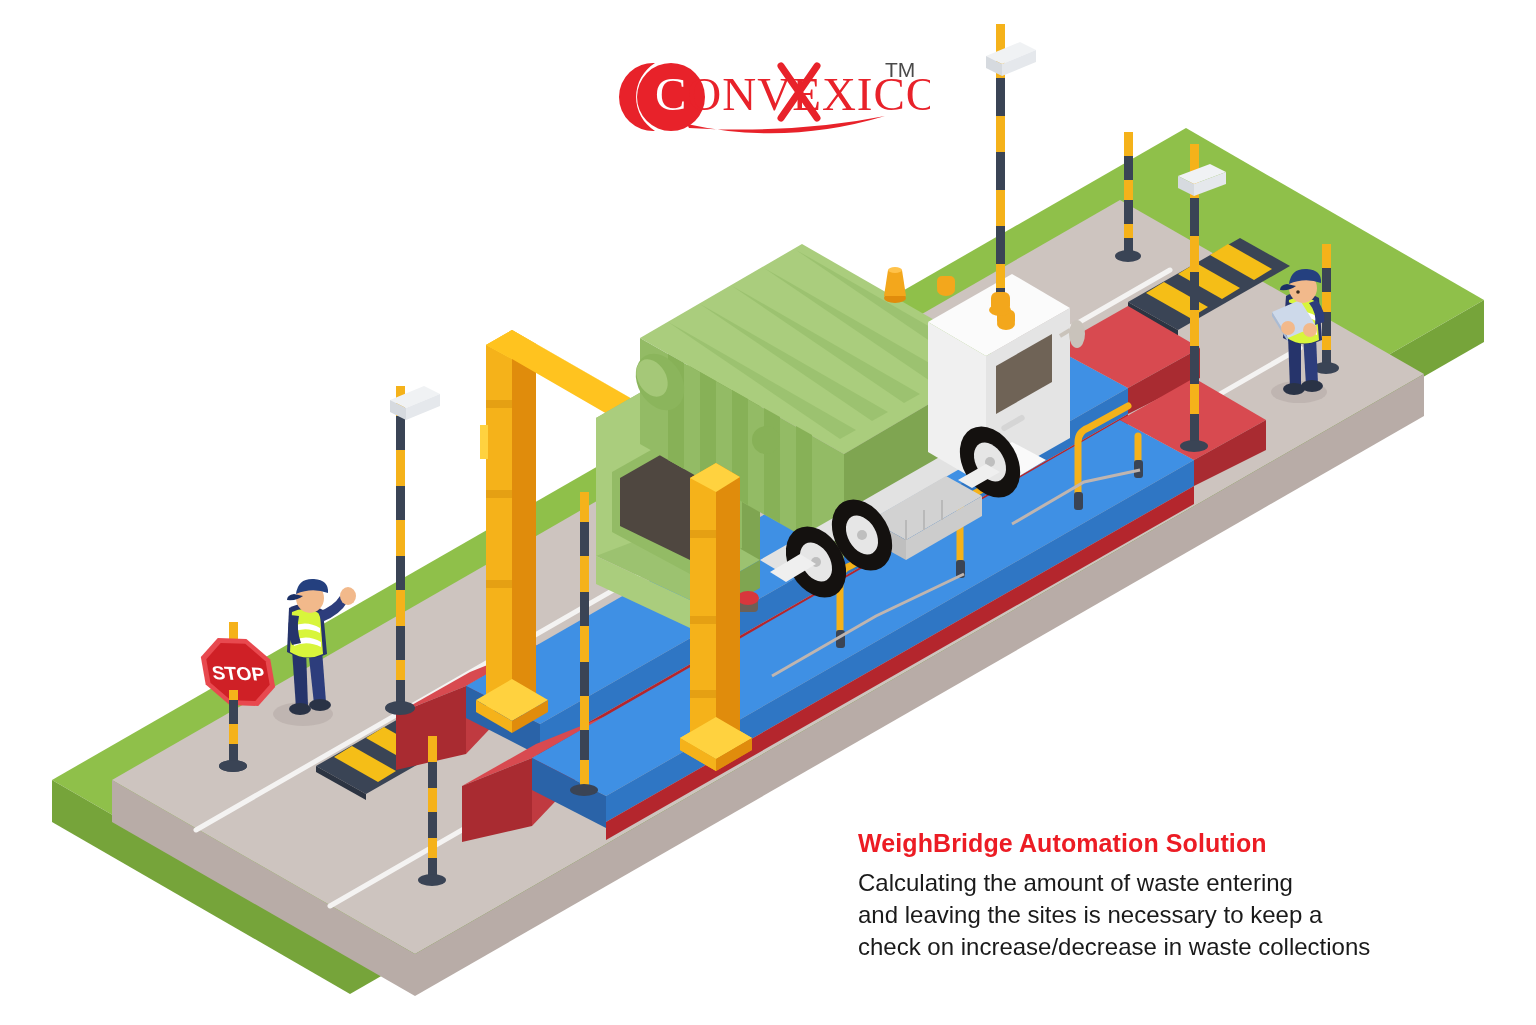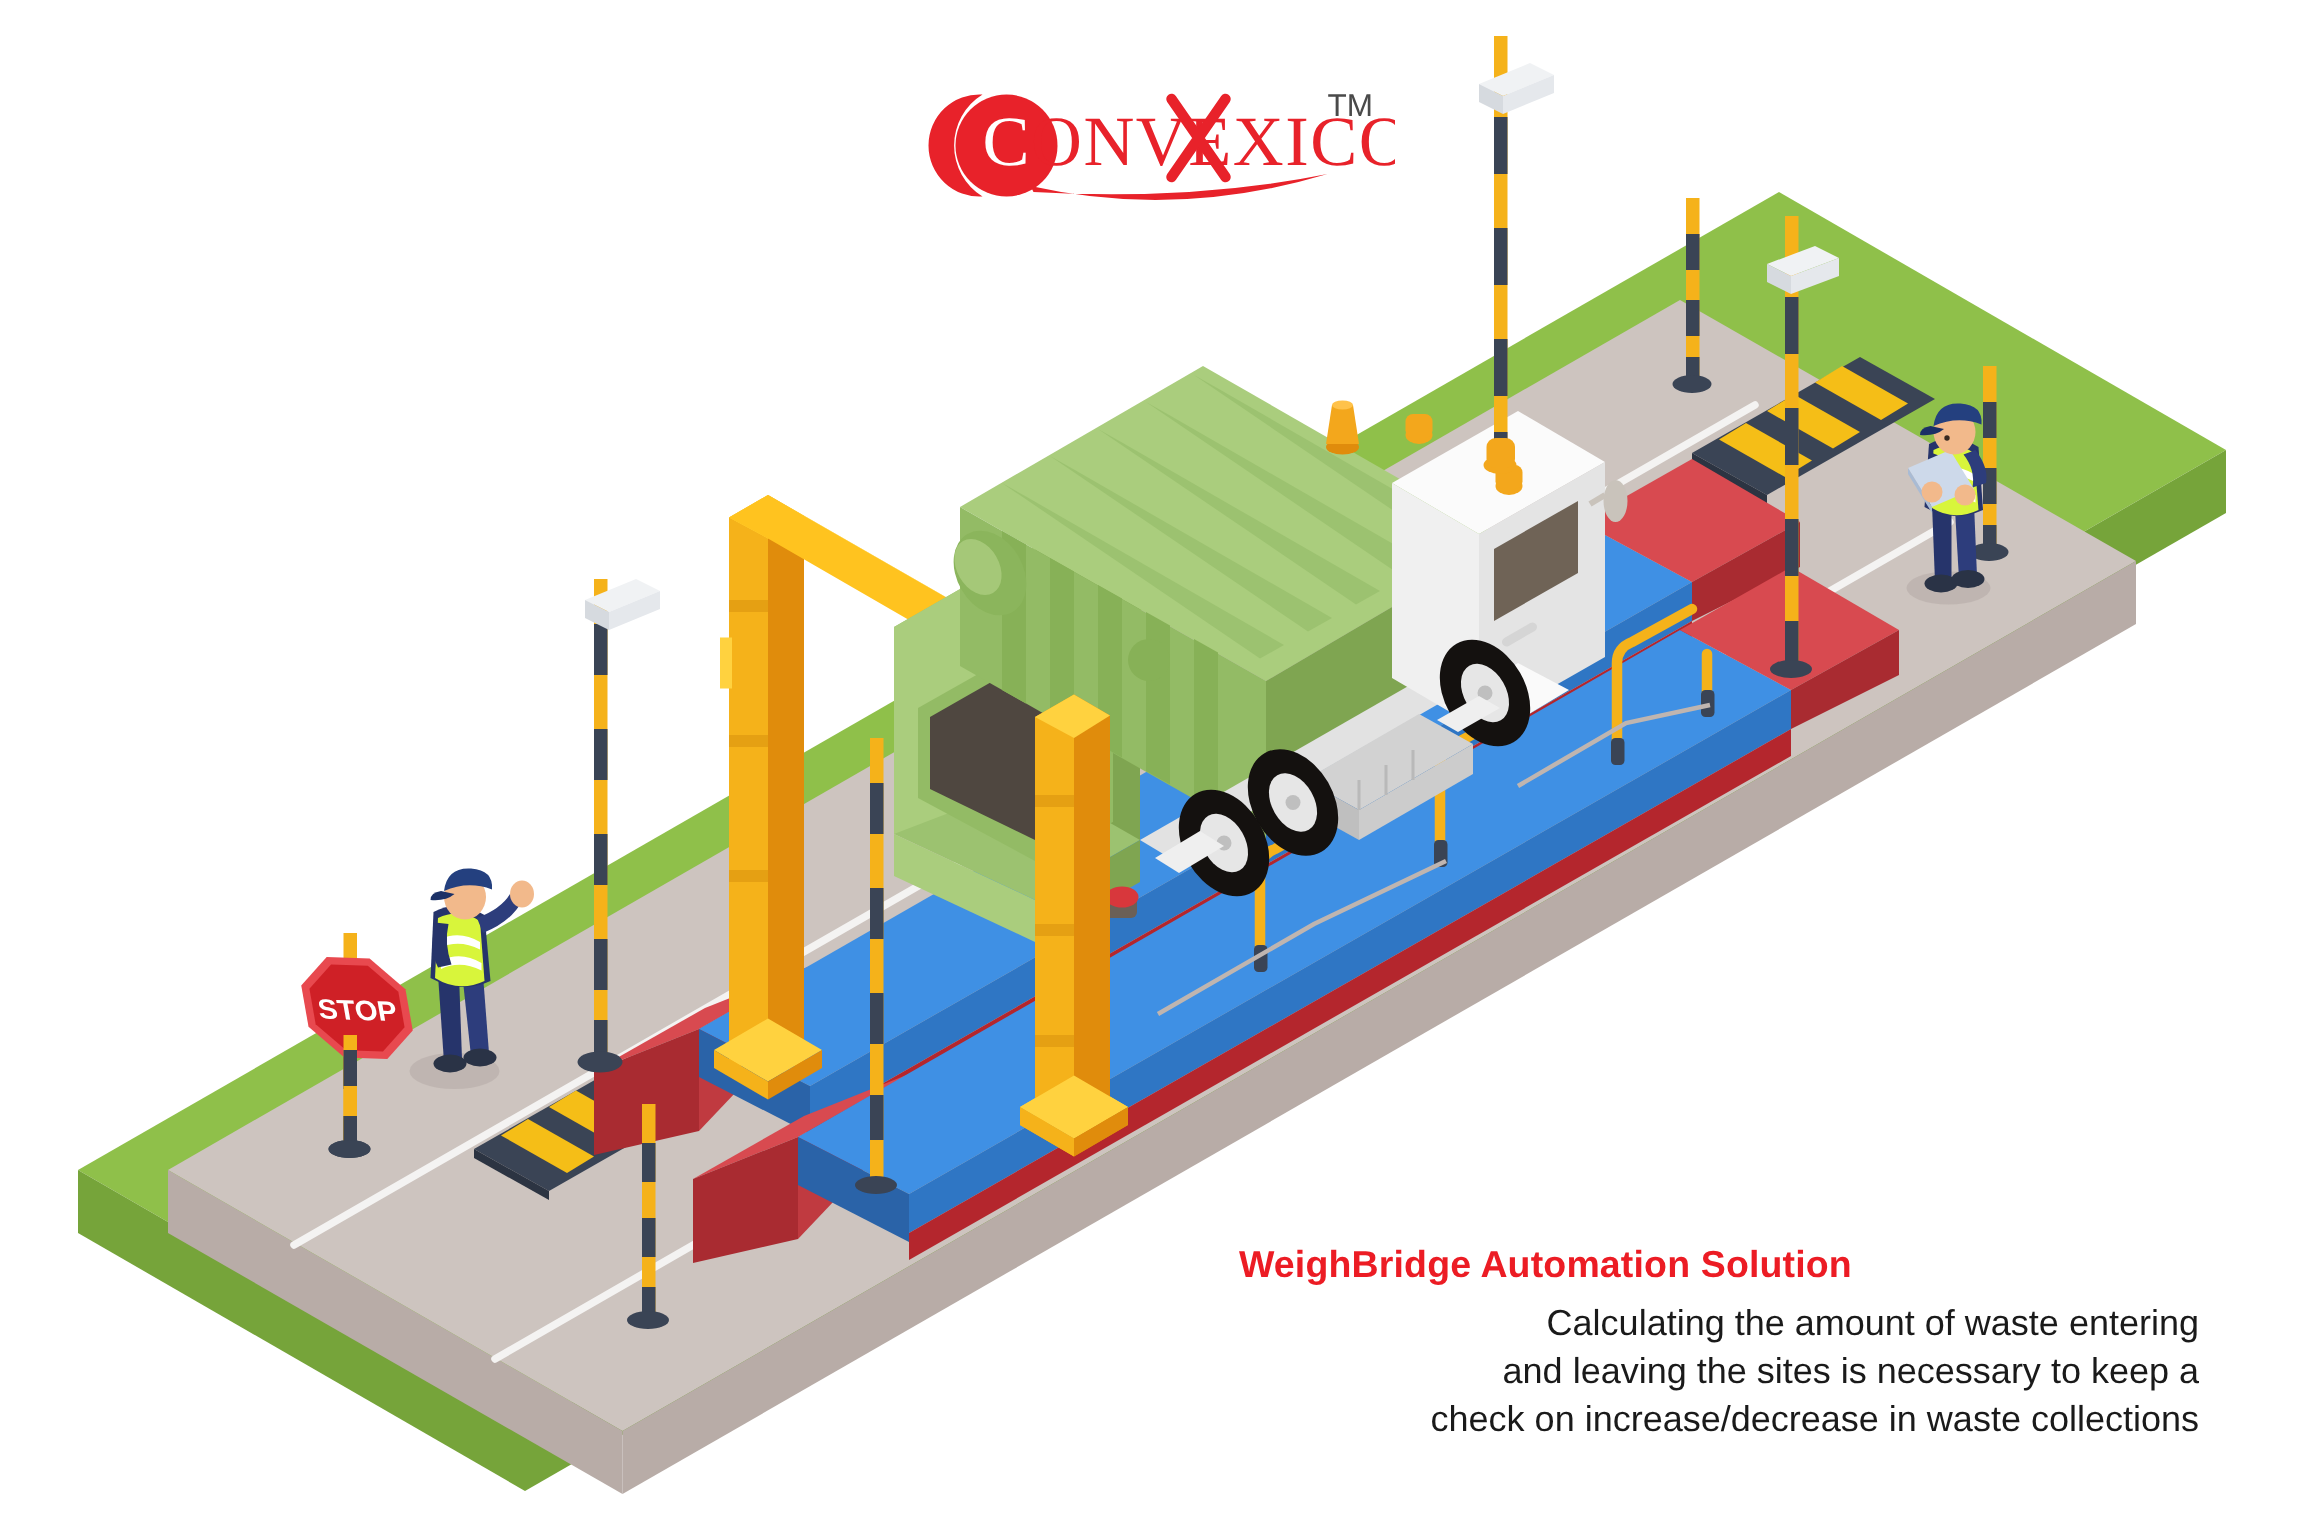--- a/index.html
+++ b/index.html
@@ -7,24 +7,24 @@
   body{width:1536px;height:1025px;position:relative;overflow:hidden;
        font-family:"Liberation Sans","DejaVu Sans",sans-serif;}
 
   #stage{position:absolute;left:0;top:0;width:1536px;height:1025px;}
 
   
   #logo{position:absolute;left:585px;top:50px;width:345px;height:95px;}
   #logo svg{display:block;}
 
   
-  #caption{position:absolute;left:826px;top:828px;width:640px;}
+  #caption{position:absolute;left:858px;top:828px;width:640px;}
   #cap-title{color:#ec1c24;font-size:25px;font-weight:bold;line-height:1.25;
              letter-spacing:.1px;margin:0 0 8px 0;}
-  #cap-body{color:#1a1a1a;font-size:24px;line-height:1.32;margin:0;white-space:pre-line;text-align:right;}
+  #cap-body{color:#1a1a1a;font-size:24px;line-height:1.32;margin:0;white-space:pre-line;}
 
   
   #scene{position:absolute;left:0;top:0;width:1536px;height:1025px;}
   #scene svg{display:block;}
 </style>
 </head>
 <body>
 
 <div id="stage">
 

